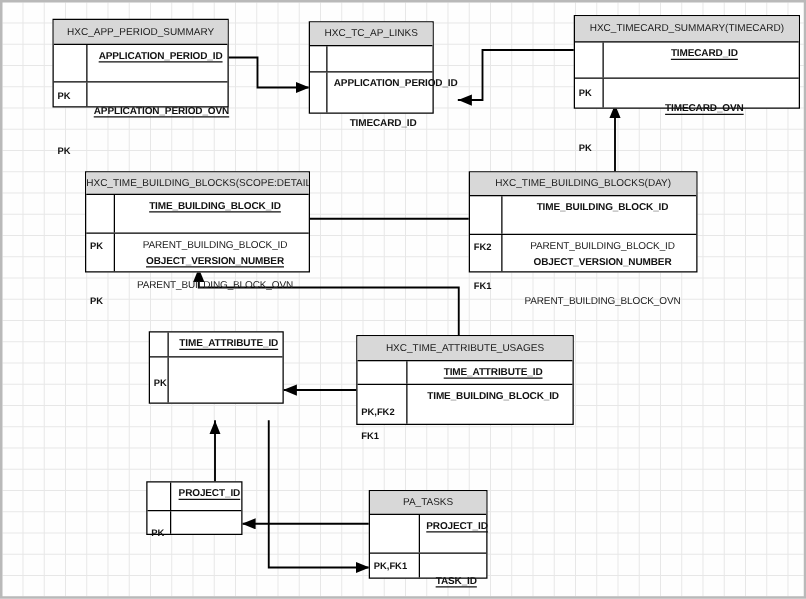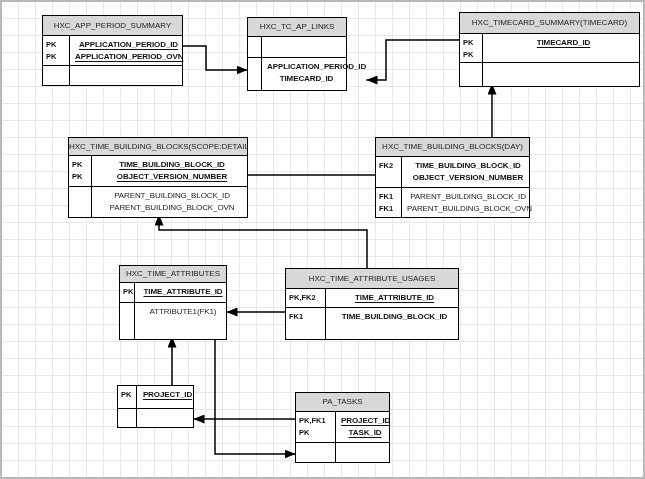--- a/index.html
+++ b/index.html
@@ -60,20 +60,21 @@
     display:flex;
     line-height:12px;
     white-space:nowrap;
   }
   .tkey{
     flex:none;
     box-sizing:border-box;
     padding-left:3px;
     font-size:7.5px;
     font-weight:bold;
+    margin-top:32px;
   }
   .tname{
     flex:1;
     padding-left:6px;
     font-size:8px;
     letter-spacing:-0.1px;
     text-align:center;
   }
   .tname.pk{font-weight:bold;text-decoration:underline;text-underline-offset:1.5px;}
   .tname.bold{font-weight:bold;}
@@ -137,20 +138,21 @@
       <div class="table" style="left: 457px; top: 10px; width: 181px;">
         <div class="thead" style="height: 20px; line-height: 20px;">HXC_TIMECARD_SUMMARY(TIMECARD)</div>
         <div class="tsection" style="height: 28px;">
           <div class="vline" style="left: 22px;"></div>
           <div class="trow">
             <div class="tkey" style="width: 22px;">PK</div>
             <div class="tname pk">TIMECARD_ID</div>
           </div>
           <div class="trow">
             <div class="tkey" style="width: 22px;">PK</div>
+            <div class="tname pk">TIMECARD_OVN</div>
           </div>
         </div>
         <div class="tsection" style="height: 24px;">
           <div class="vline" style="left: 22px;"></div>
         </div>
       </div>
       <div class="table" style="left: 66px; top: 135px; width: 180px;">
         <div class="thead" style="height: 17px; line-height: 17px;">HXC_TIME_BUILDING_BLOCKS(SCOPE:DETAIL)</div>
         <div class="tsection" style="height: 30px;">
           <div class="vline" style="left: 22px;"></div>
@@ -168,21 +170,21 @@
           <div class="trow">
             <div class="tkey" style="width: 22px;"></div>
             <div class="tname normal">PARENT_BUILDING_BLOCK_ID</div>
           </div>
           <div class="trow">
             <div class="tkey" style="width: 22px;"></div>
             <div class="tname normal">PARENT_BUILDING_BLOCK_OVN</div>
           </div>
         </div>
       </div>
-      <div class="table" style="left: 373px; top: 135px; width: 155px;">
+      <div class="table" style="left: 373px; top: 135px; width: 183px;">
         <div class="thead" style="height: 18px; line-height: 18px;">HXC_TIME_BUILDING_BLOCKS(DAY)</div>
         <div class="tsection" style="height: 30px;">
           <div class="vline" style="left: 25px;"></div>
           <div class="trow">
             <div class="tkey" style="width: 25px;">FK2</div>
             <div class="tname bold">TIME_BUILDING_BLOCK_ID</div>
           </div>
           <div class="trow">
             <div class="tkey" style="width: 25px;"></div>
             <div class="tname bold">OBJECT_VERSION_NUMBER</div>
@@ -194,34 +196,29 @@
             <div class="tkey" style="width: 25px;">FK1</div>
             <div class="tname normal">PARENT_BUILDING_BLOCK_ID</div>
           </div>
           <div class="trow">
             <div class="tkey" style="width: 25px;">FK1</div>
             <div class="tname normal">PARENT_BUILDING_BLOCK_OVN</div>
           </div>
         </div>
       </div>
       <div class="table" style="left: 117px; top: 263px; width: 108px;">
-        <div class="thead" style="height: 16px; line-height: 16px;">HXC_TIME_ATTRIBUTES</div>
         <div class="tsection" style="height: 19px;">
           <div class="vline" style="left: 14px;"></div>
           <div class="trow">
             <div class="tkey" style="width: 14px;">PK</div>
             <div class="tname pk">TIME_ATTRIBUTE_ID</div>
           </div>
         </div>
         <div class="tsection" style="height: 37px;">
           <div class="vline" style="left: 14px;"></div>
-          <div class="trow">
-            <div class="tkey" style="width: 14px;"></div>
-            <div class="tname normal">ATTRIBUTE1(FK1)</div>
-          </div>
         </div>
       </div>
       <div class="table" style="left: 283px; top: 266px; width: 174px;">
         <div class="thead" style="height: 19px; line-height: 19px;">HXC_TIME_ATTRIBUTE_USAGES</div>
         <div class="tsection" style="height: 18px;">
           <div class="vline" style="left: 39px;"></div>
           <div class="trow">
             <div class="tkey" style="width: 39px;">PK,FK2</div>
             <div class="tname pk">TIME_ATTRIBUTE_ID</div>
           </div>

